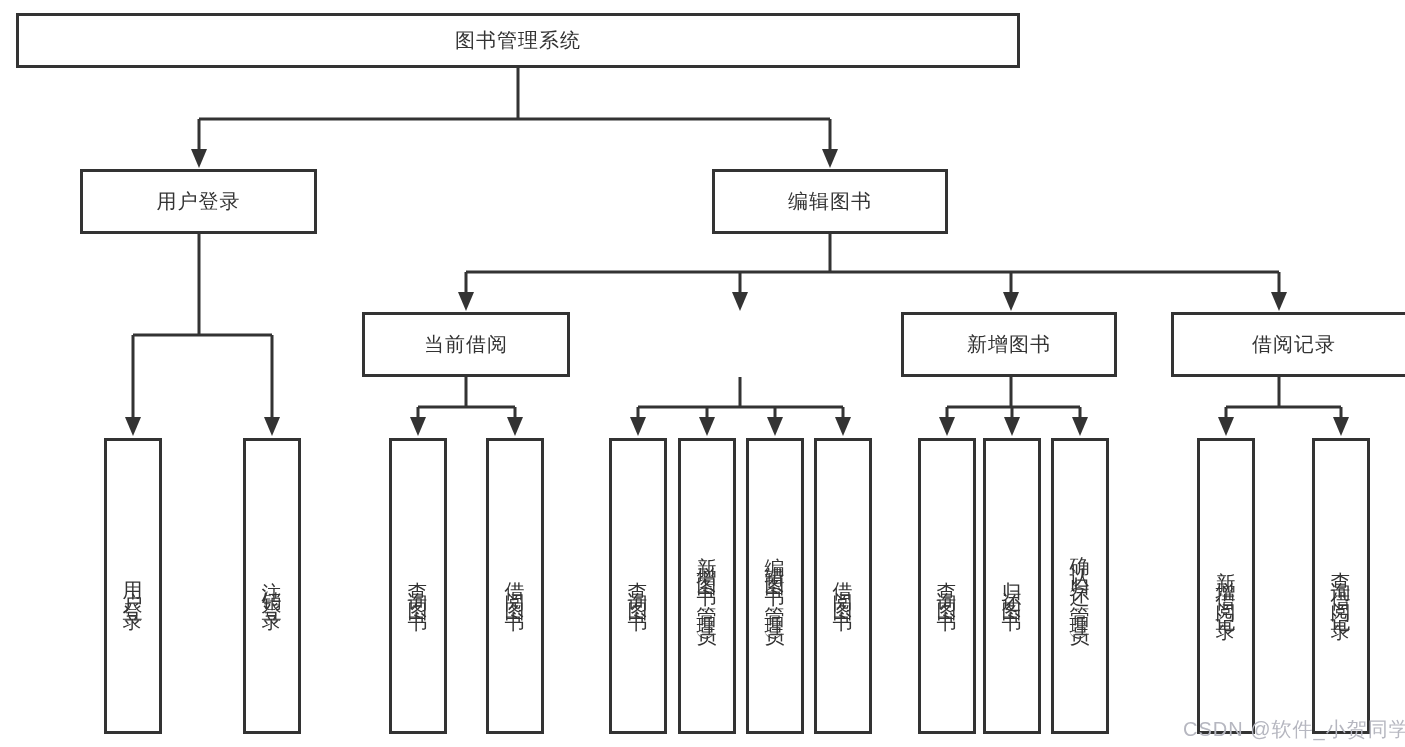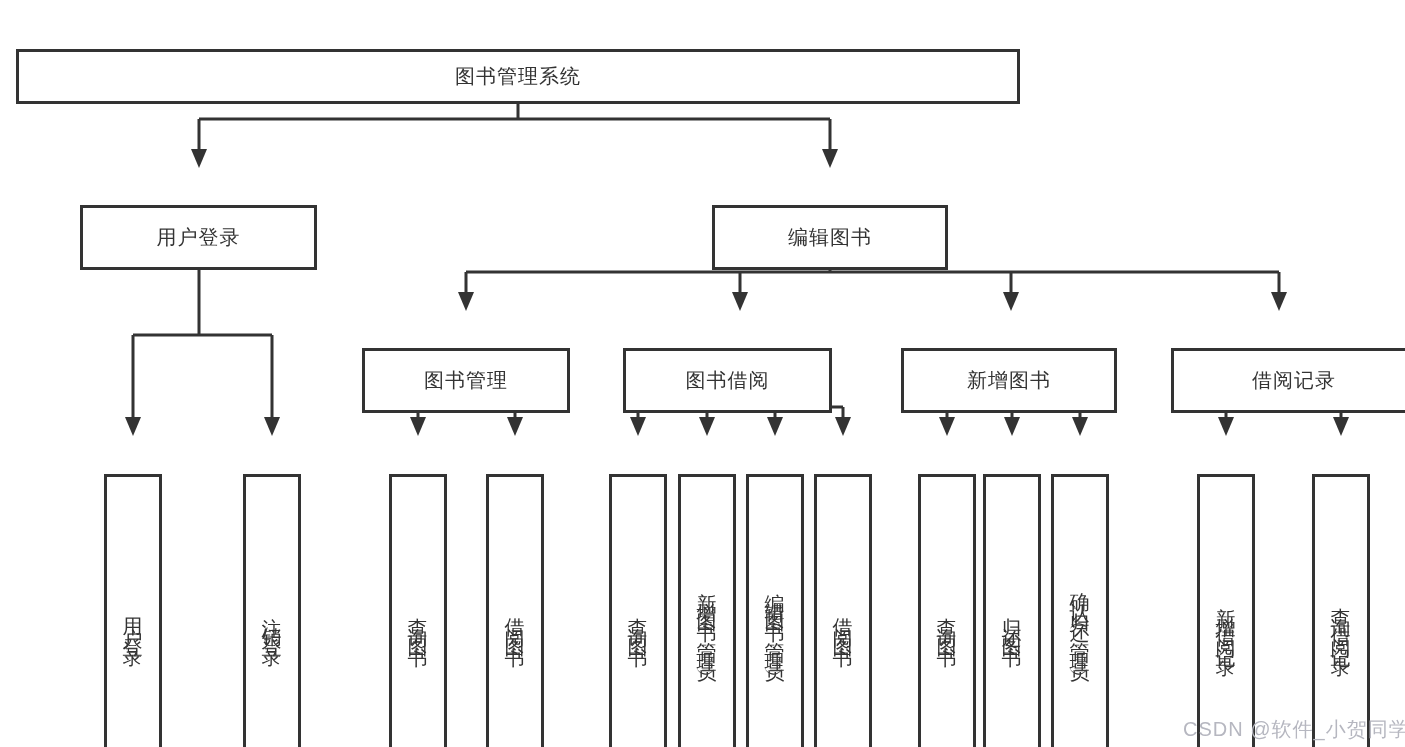--- a/index.html
+++ b/index.html
@@ -25,21 +25,20 @@
     box-sizing: border-box;
     background: #ffffff;
     border: 3px solid #333333;
     color: #333333;
     display: flex;
     align-items: center;
     justify-content: center;
     font-size: 20px;
     letter-spacing: 1px;
     white-space: nowrap;
-    margin-top: 36px;
   }
   .node.root  { left: 16px;  top: 13px;  width: 1004px; height: 55px; }
   .node.l2a   { left: 80px;  top: 169px; width: 237px;  height: 65px; }
   .node.l2b   { left: 712px; top: 169px; width: 236px;  height: 65px; }
   .node.l3    { top: 312px; height: 65px; }
   .node.l3a   { left: 362px;  width: 208px; }
   .node.l3b   { left: 623px;  width: 209px; }
   .node.l3c   { left: 901px;  width: 216px; }
   .node.l3d   { left: 1171px; width: 246px; font-family: Liberation Mono, monospace; }
   .node.leaf {
@@ -126,24 +125,21 @@
   </div>
 
   <div class="node l2a">
     <span>用户登录</span>
   </div>
   <div class="node l2b">
     <span>编辑图书</span>
   </div>
 
   <div class="node l3 l3a">
-    <span>图书管理</span>
-  </div>
-  <div class="node l3 l3b">
-    <span>图书借阅</span>
+    <span>当前借阅</span>
   </div>
   <div class="node l3 l3c">
     <span>新增图书</span>
   </div>
   <div class="node l3 l3d">
     <span>借阅记录</span>
   </div>
 
   <div class="node leaf p1">用户登录</div>
   <div class="node leaf p2">注销登录</div>

